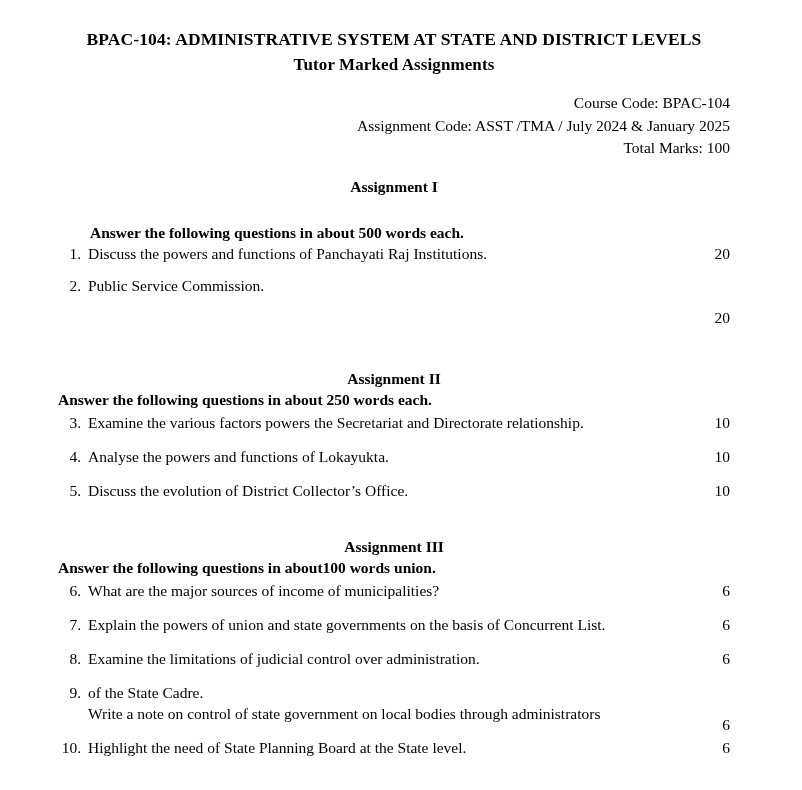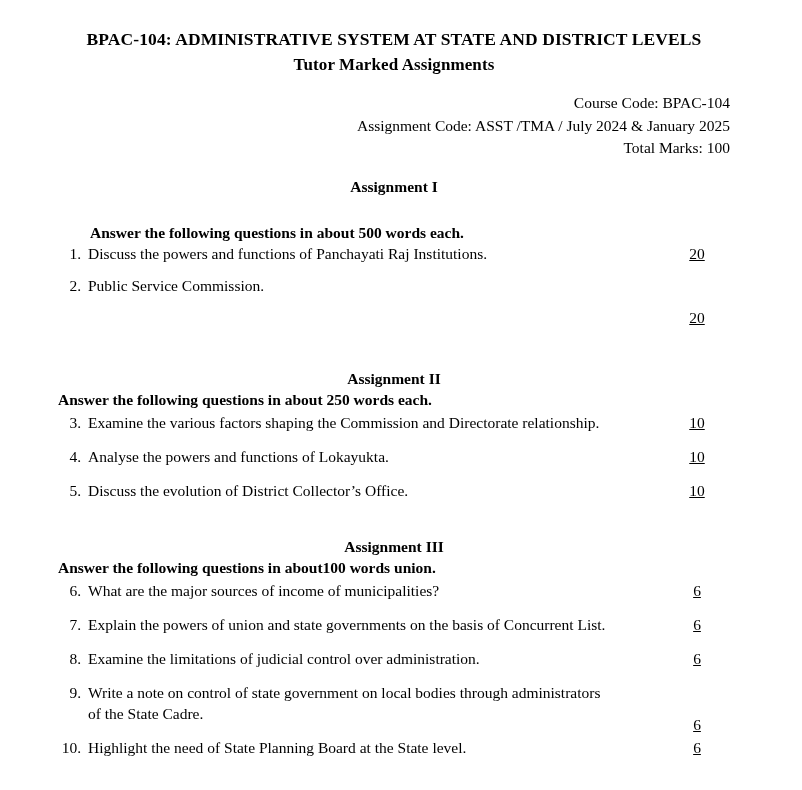--- a/index.html
+++ b/index.html
@@ -82,26 +82,25 @@
   }
   .qbody {
     flex: 1 1 auto;
     position: relative;
   }
   .qtext {
     display: block;
   }
   .qmark {
     position: absolute;
-    right: 16px;
+    right: 0;
     width: 34px;
-    text-align: center;
+    text-align: right;
     font-size: 15.5px;
     line-height: 21px;
-    text-decoration: underline;
   }
   .qmark.second-line {
     top: 32px;
   }
   .qmark.first-line {
     top: 0;
   }
 
   
   #assignment-1-heading { top: 177px; }
@@ -159,21 +158,21 @@
 
   </div>
 
   <div class="col section-heading" id="assignment-2-heading">Assignment II</div>
   <div class="col instruction" id="assignment-2-instruction">Answer the following questions in about 250 words each.</div>
   <div class="col qlist" id="assignment-2-list">
 
     <div class="qrow">
       <div class="qnum">3.</div>
       <div class="qbody mark-col-pad">
-        <span class="qtext">Examine the various factors shaping the Commission and Directorate relationship.</span>
+        <span class="qtext">Examine the various factors powers the Secretariat and Directorate relationship.</span>
         <span class="qmark first-line">10</span>
       </div>
     </div>
 
     <div class="qrow">
       <div class="qnum">4.</div>
       <div class="qbody mark-col-pad">
         <span class="qtext">Analyse the powers and functions of Lokayukta.</span>
         <span class="qmark first-line">10</span>
       </div>
@@ -213,22 +212,22 @@
       <div class="qnum">8.</div>
       <div class="qbody mark-col-pad">
         <span class="qtext">Examine the limitations of judicial control over administration.</span>
         <span class="qmark first-line">6</span>
       </div>
     </div>
 
     <div class="qrow">
       <div class="qnum">9.</div>
       <div class="qbody mark-col-pad">
+        <span class="qtext cont">of the State Cadre.</span>
         <span class="qtext">Write a note on control of state government on local bodies through administrators</span>
-        <span class="qtext cont">of the State Cadre.</span>
         <span class="qmark second-line">6</span>
       </div>
     </div>
 
     <div class="qrow">
       <div class="qnum">10.</div>
       <div class="qbody mark-col-pad">
         <span class="qtext">Highlight the need of State Planning Board at the State level.</span>
         <span class="qmark first-line">6</span>
       </div>

